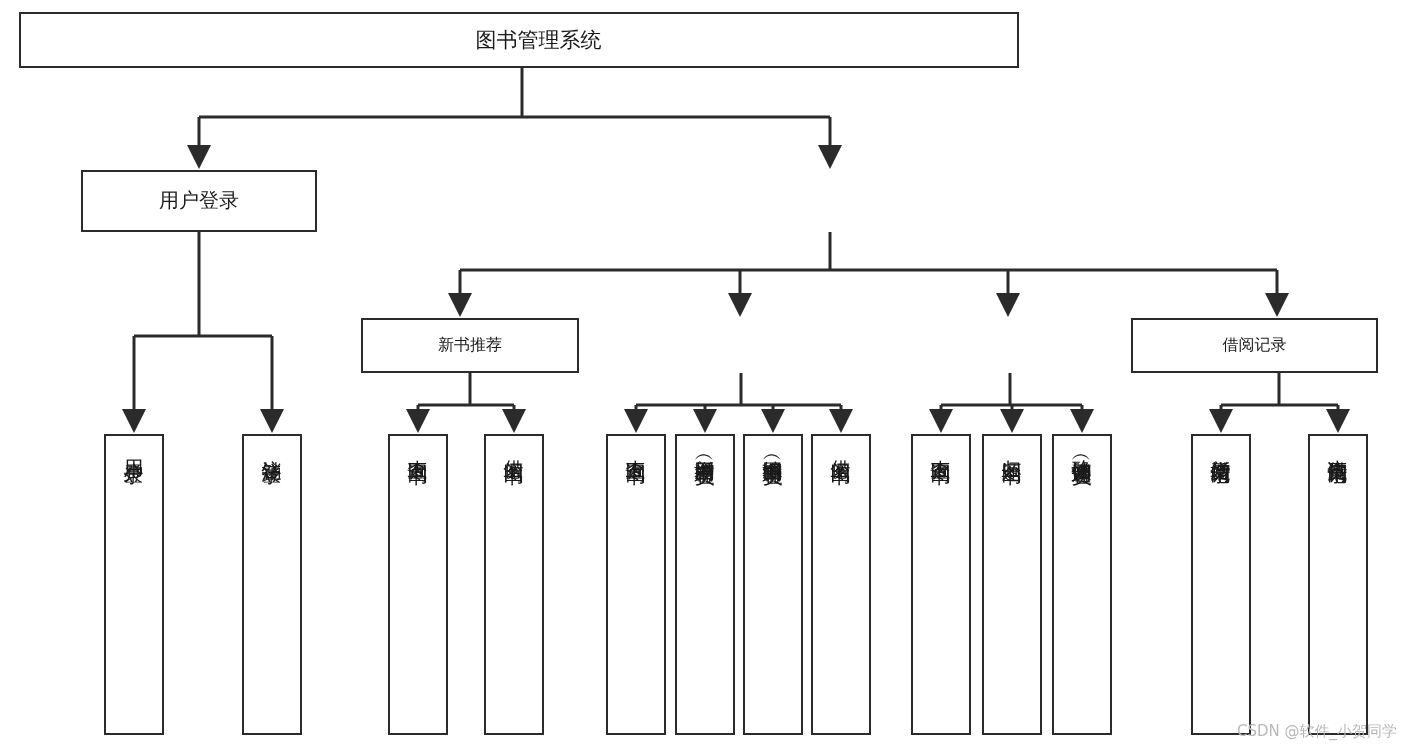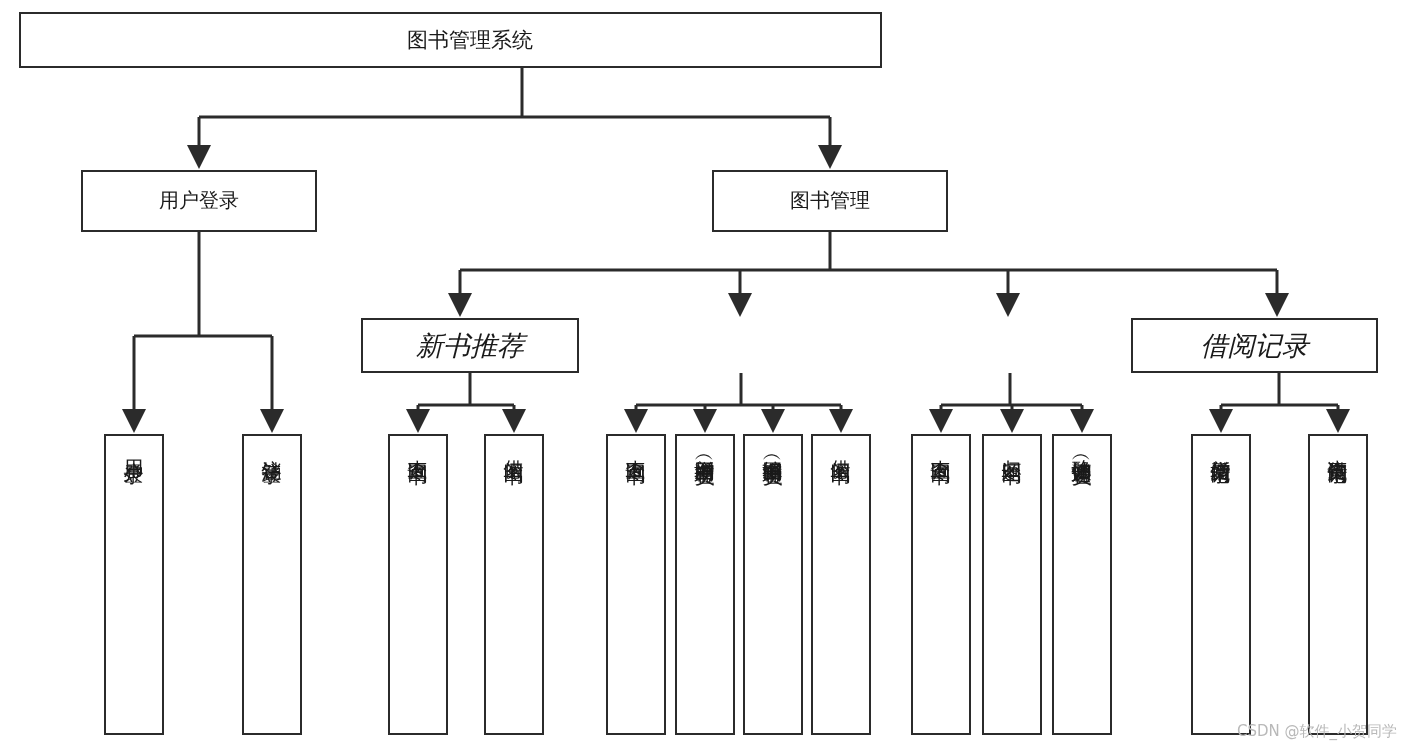--- a/index.html
+++ b/index.html
@@ -38,22 +38,21 @@
     line-height: 1.18;
     z-index: 2;
   }
   .node-root {
     font-size: 21px;
   }
   .node-l2 {
     font-size: 20px;
   }
   .node-l3 {
-    font-size: 27px;
-    font-style: italic;
+    font-size: 16px;
   }
   .node-leaf {
     align-items: flex-start;
     justify-content: center;
     padding-top: 8px;
     font-size: 20px;
   }
   .vtext {
     writing-mode: vertical-rl;
     text-orientation: upright;
@@ -126,29 +125,26 @@
       <path d="M 1012 405 L 1012 429" marker-end="url(#arrow)"></path>
       <path d="M 1082 405 L 1082 429" marker-end="url(#arrow)"></path>
 
       <path d="M 1279 373 L 1279 405"></path>
       <path d="M 1221 405 L 1338 405"></path>
       <path d="M 1221 405 L 1221 429" marker-end="url(#arrow)"></path>
       <path d="M 1338 405 L 1338 429" marker-end="url(#arrow)"></path>
     </g>
   </svg>
 
-  <div class="node node-root" style="left:19px; top:12px; width:863px; height:56px;padding-left:39px;">
+  <div class="node node-root" style="left:19px; top:12px; width:1000px; height:56px;padding-left:39px;">
     <span>图书管理系统</span>
   </div>
 
   <div class="node node-l2" style="left:81px; top:170px; width:236px; height:62px;">
     <span>用户登录</span>
-  </div>
-  <div class="node node-l2" style="left:712px; top:170px; width:236px; height:62px;">
-    <span>图书管理</span>
   </div>
 
   <div class="node node-l3" style="left:361px; top:318px; width:218px; height:55px;">
     <span>新书推荐</span>
   </div>
   <div class="node node-l3" style="left:1131px; top:318px; width:247px; height:55px;justify-content:center;">
     <span>借阅记录</span>
   </div>
 
   <div class="node node-leaf" style="left:104px; top:434px; width:60px; height:301px;">

